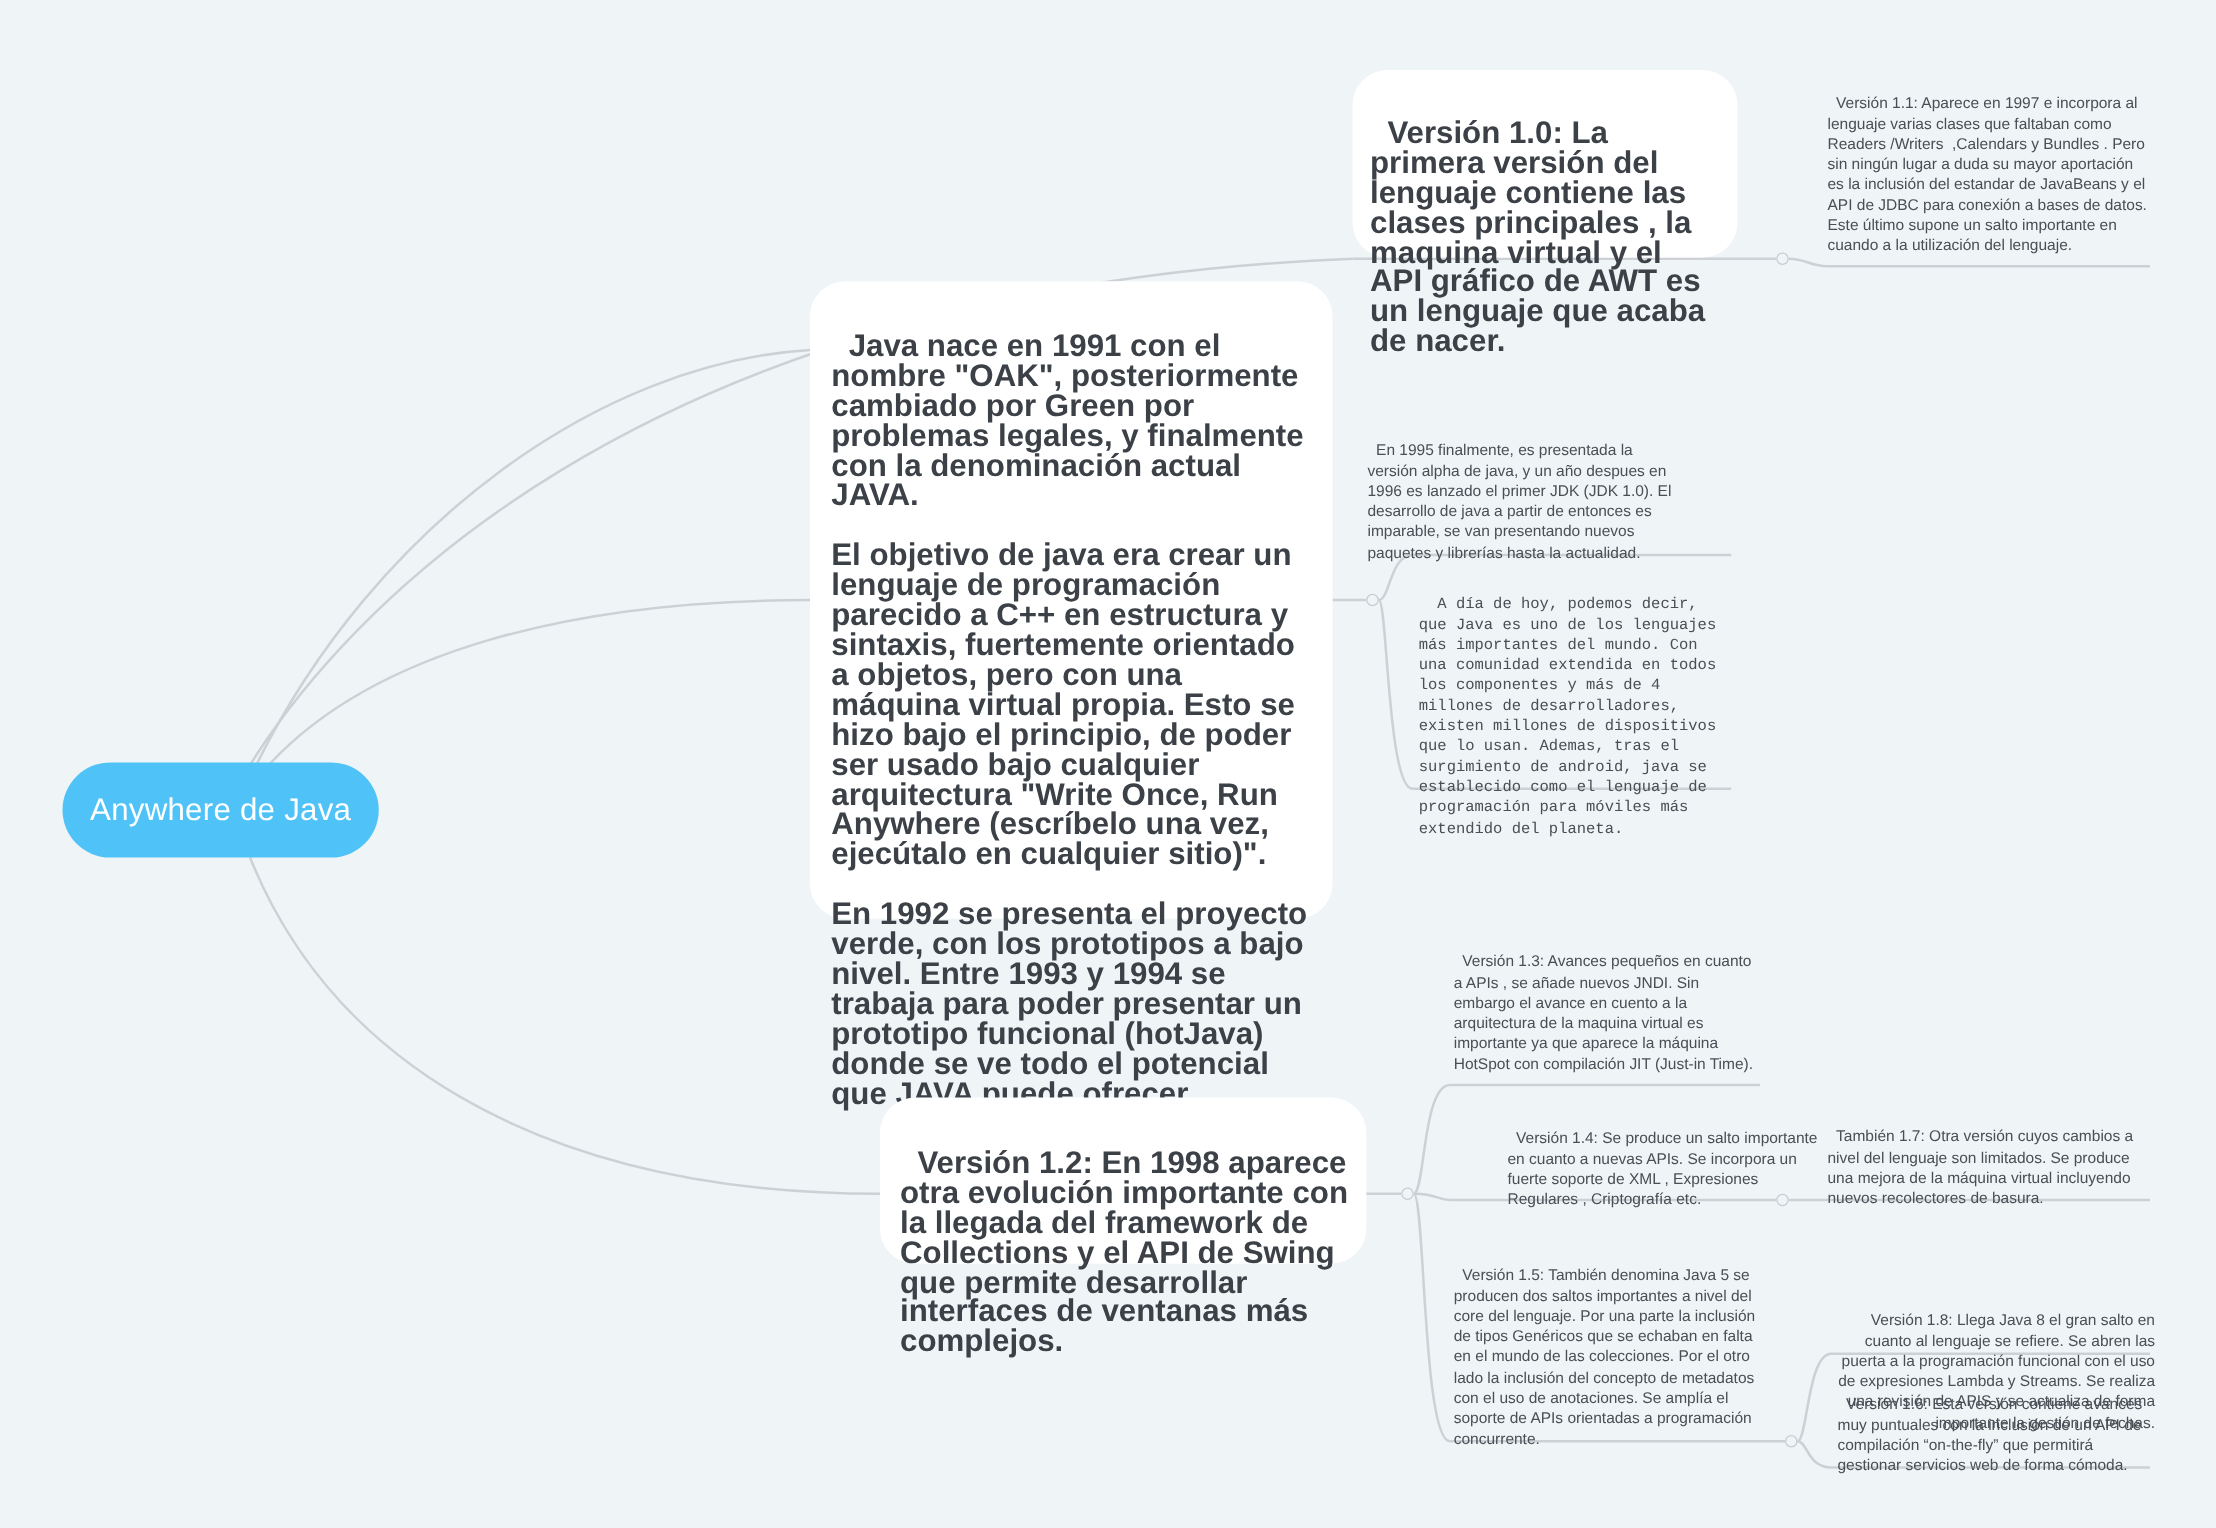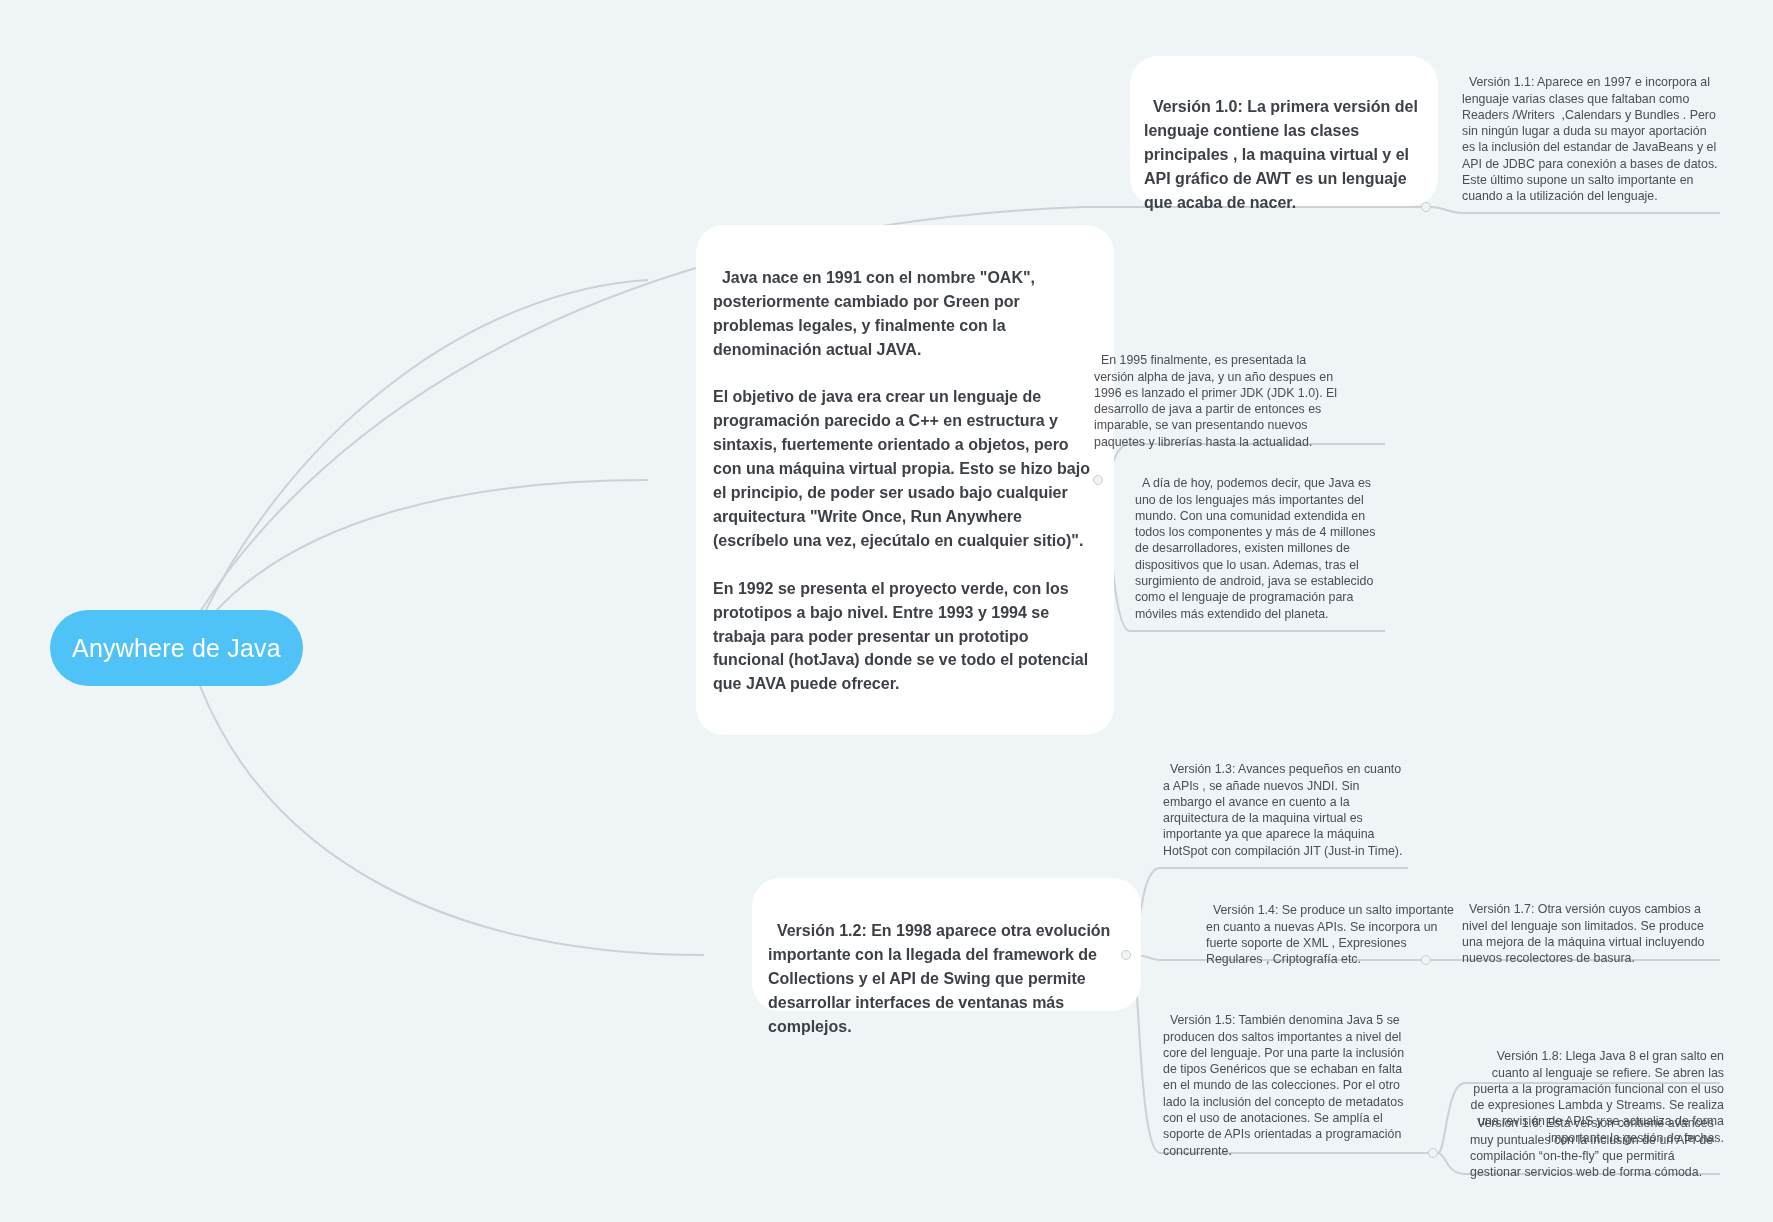--- a/index.html
+++ b/index.html
@@ -11,22 +11,22 @@
   }
   svg.links { position:absolute; left:0; top:0; width:1773px; height:1222px; pointer-events:none; }
   .root {
     position:absolute; left:50px; top:610px; width:253px; height:76px;
     background:#4fc3f7; border-radius:38px;
     display:flex; align-items:center; justify-content:center;
     color:#ffffff; font-size:25px; letter-spacing:0.2px;
   }
   .card {
     position:absolute; background:#ffffff; border-radius:28px;
-    box-sizing:border-box; font-weight:bold; font-size:16px; line-height:23.9px;
-    color:#3c4047; white-space:pre-wrap;margin-left:48px;
+    box-sizing:border-box; font-weight:bold; font-size:25px; line-height:23.9px;
+    color:#3c4047; white-space:pre-wrap;
   }
   .leaf {
     position:absolute; font-size:12.4px; line-height:16.3px; color:#4a4e55; white-space:pre-wrap;
   }
   .knob {
     position:absolute; width:10px; height:10px; border-radius:50%;
     border:1.6px solid #c8ccd0; background:#eff4f7; box-sizing:border-box;
   }
 </style>
 </head>
@@ -89,34 +89,34 @@
 <div class="knob" style="left:1428px; top:1148px;"></div>
 
 <div class="leaf" style="left:1462px; top:58px; width:258px;">
   <span>Versión 1.1: Aparece en 1997 e incorpora al lenguaje varias clases que faltaban como Readers /Writers  ,Calendars y Bundles . Pero sin ningún lugar a duda su mayor aportación es la inclusión del estandar de JavaBeans y el API de JDBC para conexión a bases de datos. Este último supone un salto importante en cuando a la utilización del lenguaje.</span>
 </div>
 
 <div class="leaf" style="left:1094px; top:336px; width:252px;">
   <span>En 1995 finalmente, es presentada la versión alpha de java, y un año despues en 1996 es lanzado el primer JDK (JDK 1.0). El desarrollo de java a partir de entonces es imparable, se van presentando nuevos paquetes y librerías hasta la actualidad.</span>
 </div>
 
-<div class="leaf" style="left:1135px; top:459px; width:252px;">
+<div class="leaf" style="left:1135px; top:459px; width:252px;font-family:Liberation Mono, monospace;">
   <span>A día de hoy, podemos decir, que Java es uno de los lenguajes más importantes del mundo. Con una comunidad extendida en todos los componentes y más de 4 millones de desarrolladores, existen millones de dispositivos que lo usan. Ademas, tras el surgimiento de android, java se establecido como el lenguaje de programación para móviles más extendido del planeta.</span>
 </div>
 
 <div class="leaf" style="left:1163px; top:745px; width:246px;">
   <span>Versión 1.3: Avances pequeños en cuanto a APIs , se añade nuevos JNDI. Sin embargo el avance en cuento a la arquitectura de la maquina virtual es importante ya que aparece la máquina HotSpot con compilación JIT (Just-in Time).</span>
 </div>
 
 <div class="leaf" style="left:1206px; top:886px; width:250px;">
   <span>Versión 1.4: Se produce un salto importante en cuanto a nuevas APIs. Se incorpora un fuerte soporte de XML , Expresiones Regulares , Criptografía etc.</span>
 </div>
 
 <div class="leaf" style="left:1462px; top:885px; width:256px;">
-  <span>Versión 1.7: Otra versión cuyos cambios a nivel del lenguaje son limitados. Se produce una mejora de la máquina virtual incluyendo nuevos recolectores de basura.</span>
+  <span>También 1.7: Otra versión cuyos cambios a nivel del lenguaje son limitados. Se produce una mejora de la máquina virtual incluyendo nuevos recolectores de basura.</span>
 </div>
 
 <div class="leaf" style="left:1163px; top:996px; width:250px;">
   <span>Versión 1.5: También denomina Java 5 se producen dos saltos importantes a nivel del core del lenguaje. Por una parte la inclusión de tipos Genéricos que se echaban en falta en el mundo de las colecciones. Por el otro lado la inclusión del concepto de metadatos con el uso de anotaciones. Se amplía el soporte de APIs orientadas a programación concurrente.</span>
 </div>
 
 <div class="leaf" style="left:1470px; top:1032px; width:254px;text-align:right;">
   <span>Versión 1.8: Llega Java 8 el gran salto en cuanto al lenguaje se refiere. Se abren las puerta a la programación funcional con el uso de expresiones Lambda y Streams. Se realiza una revisión de APIS y se actualiza de forma importante la gestión de fechas.</span>
 </div>
 

